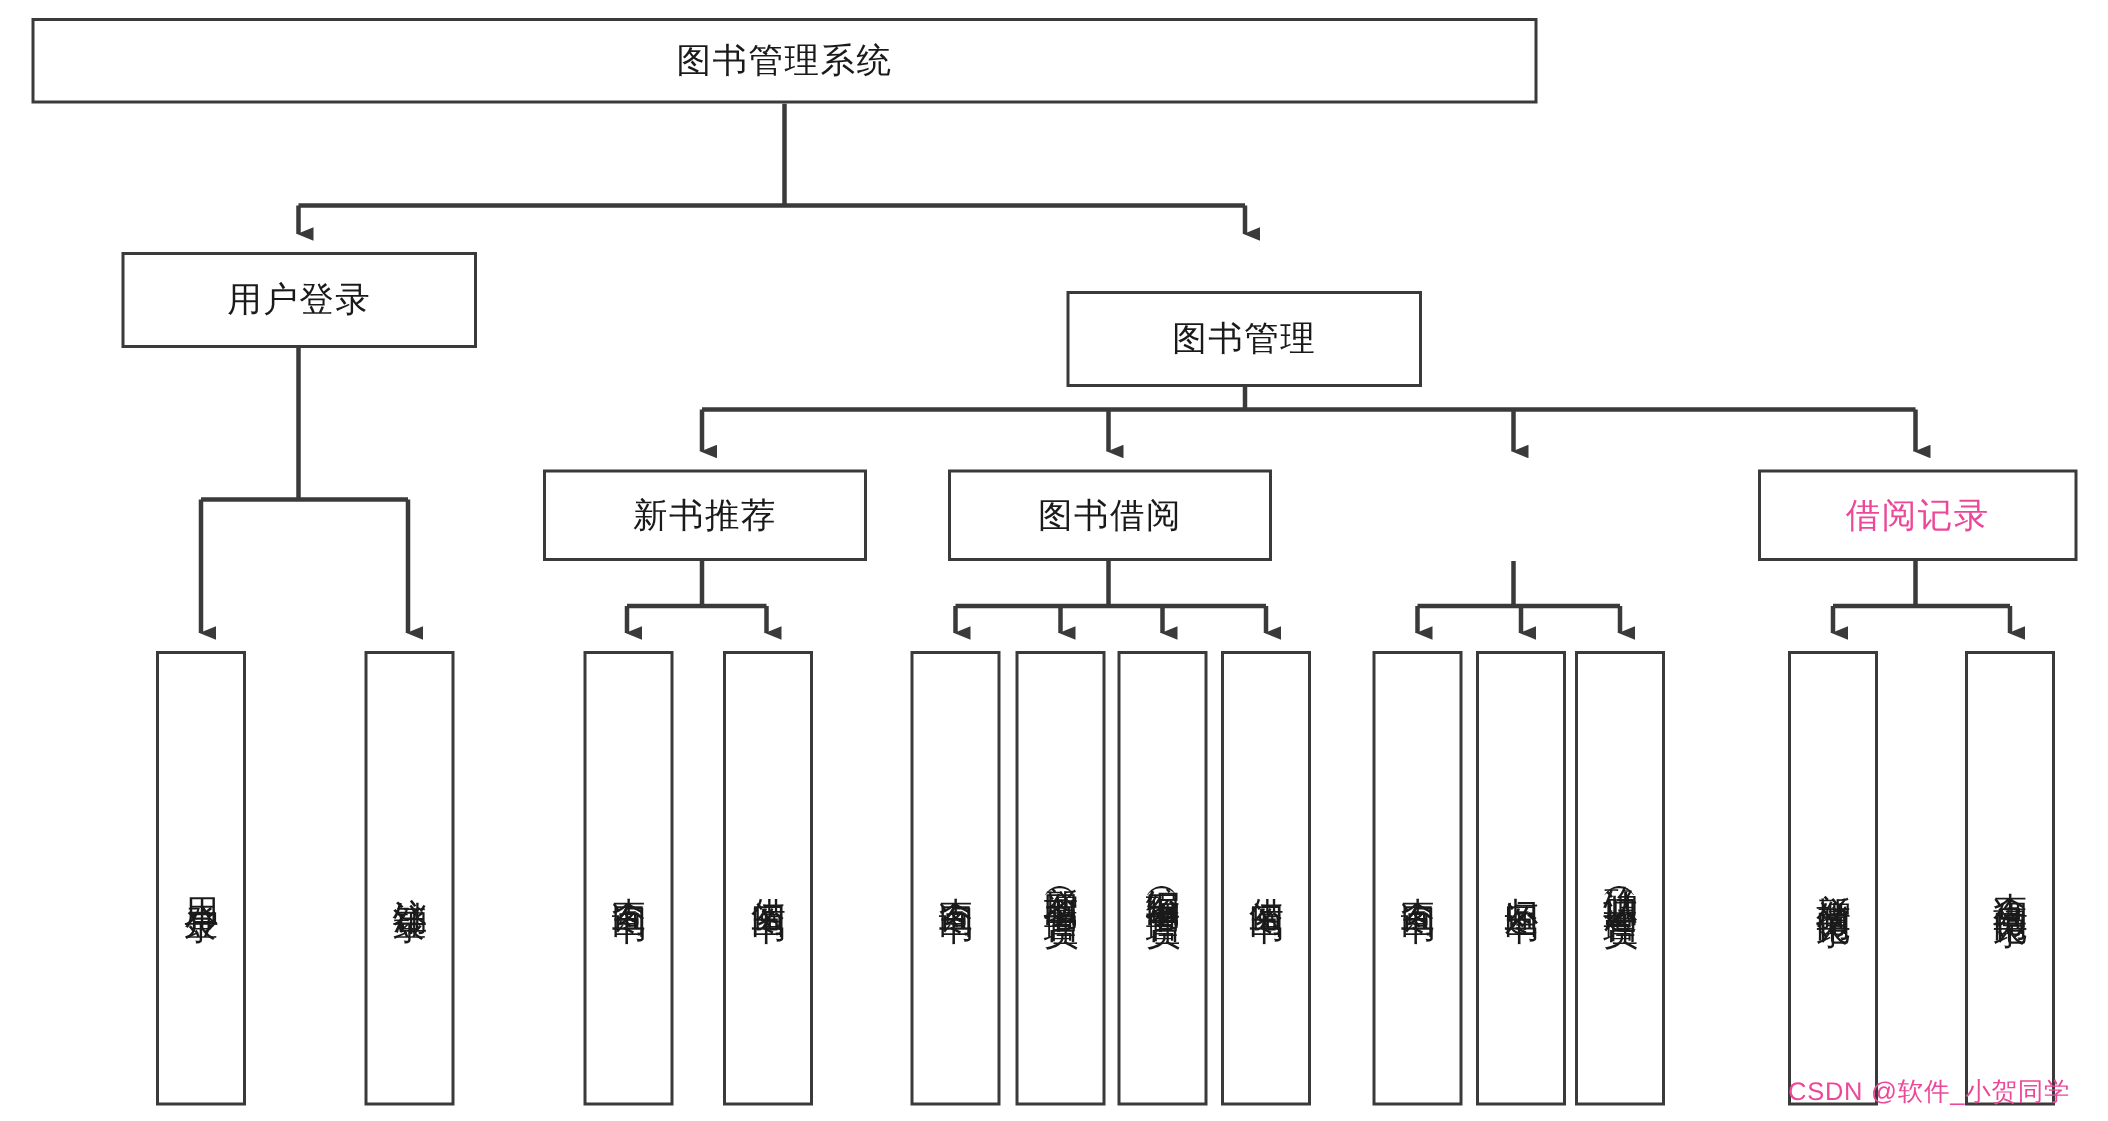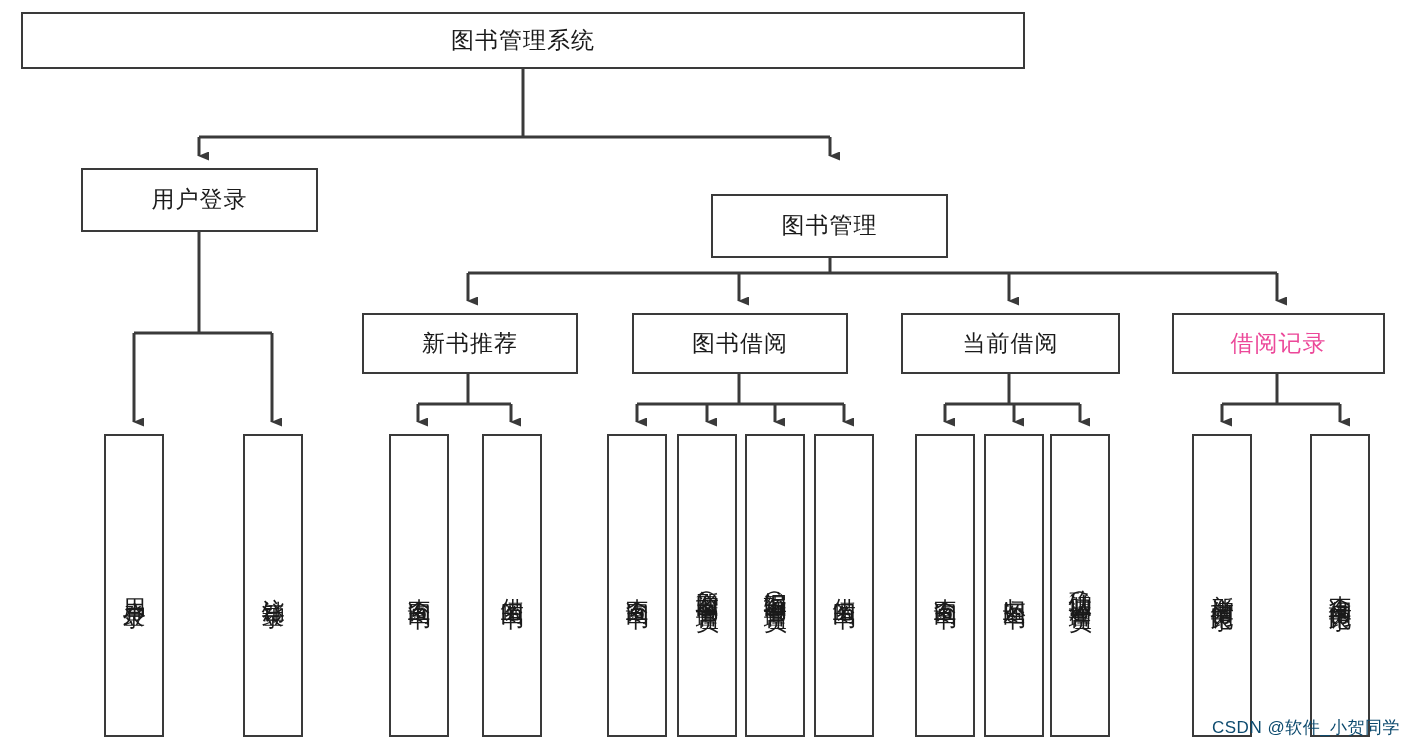--- a/index.html
+++ b/index.html
@@ -136,23 +136,20 @@
   <div class="node node-h" style="left: 711px; top: 168px; width: 237px; height: 64px; border-color: rgb(58, 58, 58); background: rgb(255, 255, 255); color: rgb(26, 26, 26); margin-top: 26px;">
     <span class="node-label">图书管理</span>
   </div>
 
   <div class="node node-h" style="left: 362px; top: 313px; width: 216px; height: 61px; border-color: rgb(58, 58, 58); background: rgb(255, 255, 255); color: rgb(26, 26, 26);">
     <span class="node-label">新书推荐</span>
   </div>
   <div class="node node-h" style="left: 632px; top: 313px; width: 216px; height: 61px; border-color: rgb(58, 58, 58); background: rgb(255, 255, 255); color: rgb(26, 26, 26);">
     <span class="node-label">图书借阅</span>
   </div>
-  <div class="node node-h" style="left: 901px; top: 313px; width: 219px; height: 61px; border-color: rgb(58, 58, 58); background: rgb(255, 255, 255); color: rgb(26, 26, 26);">
-    <span class="node-label">当前借阅</span>
-  </div>
   <div class="node node-h" style="left: 1172px; top: 313px; width: 213px; height: 61px; border-color: rgb(58, 58, 58); background: rgb(255, 255, 255); color: #ec4899;">
     <span class="node-label">借阅记录</span>
   </div>
 
   <div class="node node-v" style="left: 104px; top: 434px; width: 60px; height: 303px; border-color: rgb(58, 58, 58); background: rgb(255, 255, 255); color: rgb(26, 26, 26);">
     <span class="node-label">用户登录</span>
   </div>
   <div class="node node-v" style="left: 243px; top: 434px; width: 60px; height: 303px; border-color: rgb(58, 58, 58); background: rgb(255, 255, 255); color: rgb(26, 26, 26);">
     <span class="node-label">注销登录</span>
   </div>
@@ -183,15 +180,15 @@
   <div class="node node-v" style="left: 1050px; top: 434px; width: 60px; height: 303px; border-color: rgb(58, 58, 58); background: rgb(255, 255, 255); color: rgb(26, 26, 26);">
     <span class="node-label">确认归还（管理员）</span>
   </div>
   <div class="node node-v" style="left: 1192px; top: 434px; width: 60px; height: 303px; border-color: rgb(58, 58, 58); background: rgb(255, 255, 255); color: rgb(26, 26, 26);">
     <span class="node-label">新增借阅记录</span>
   </div>
   <div class="node node-v" style="left: 1310px; top: 434px; width: 60px; height: 303px; border-color: rgb(58, 58, 58); background: rgb(255, 255, 255); color: rgb(26, 26, 26);">
     <span class="node-label">查询借阅记录</span>
   </div>
 
-  <div class="watermark" style="left: 1192px; top: 716px; color: #0c4a6e; padding-left: 20px;">CSDN @软件_小贺同学</div>
+  <div class="watermark" style="left: 1192px; top: 716px; color: #ec4899;">CSDN @软件_小贺同学</div>
 
 </div>
 
 </body></html>

